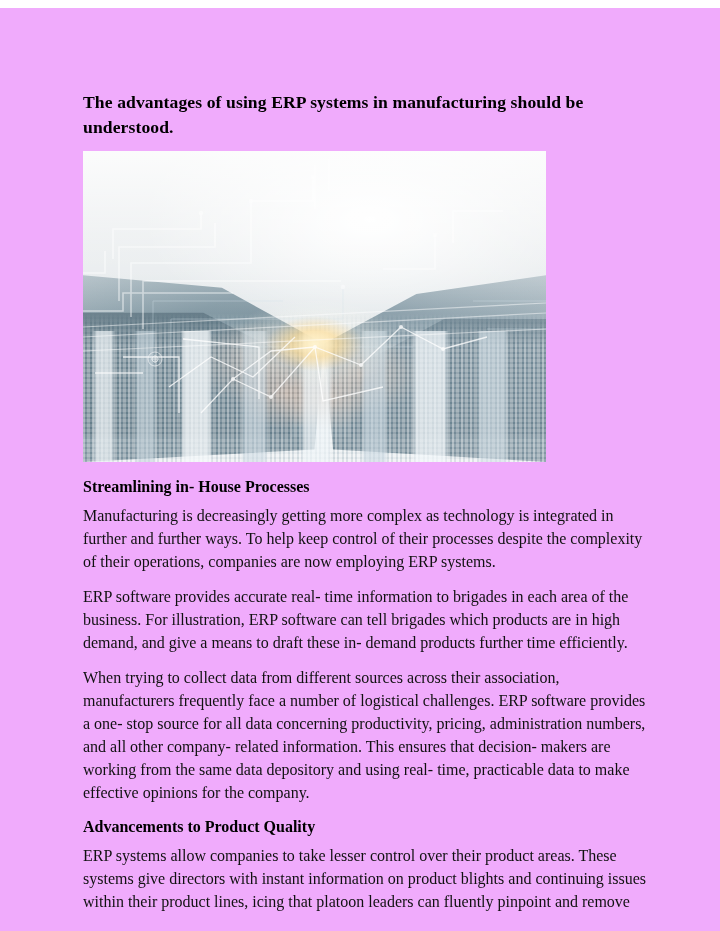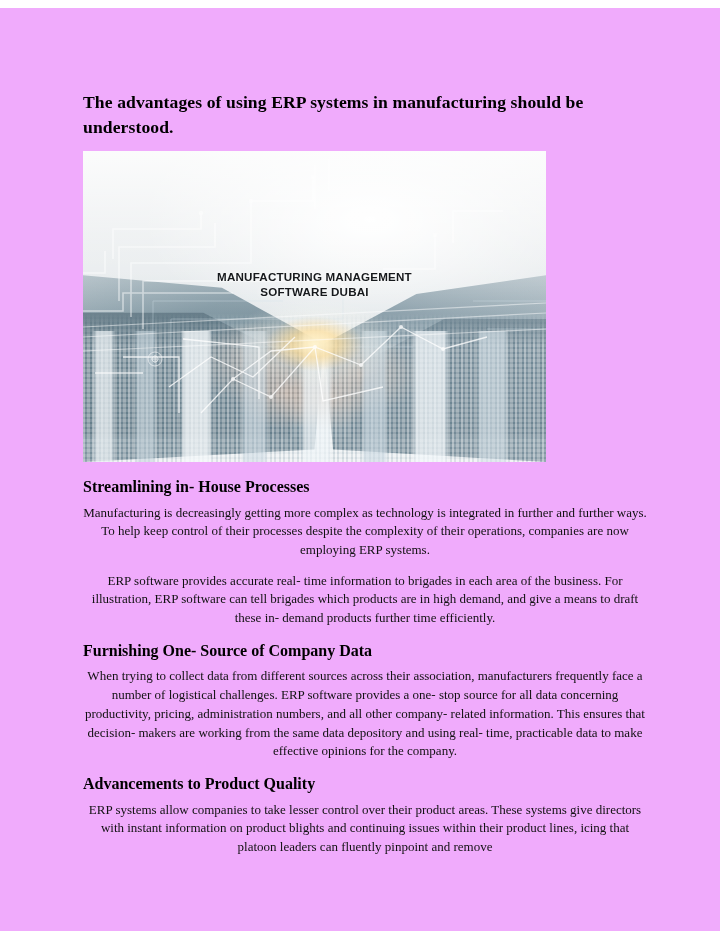--- a/index.html
+++ b/index.html
@@ -152,25 +152,25 @@
 
   
   h2.section-heading {
     font-size: 16px;
     font-weight: bold;
     line-height: 1.35;
     margin: 0 0 6px 0;
     color: #000;
   }
   p.body-text {
-    font-size: 13px;
+    font-size: 16px;
     line-height: 1.44;
     margin: 0 0 12px 0;
     color: #111111;
-    text-align: center;
+    text-align: left;
   }
   .sec { margin-bottom: 10px; }
   .sec:last-child { margin-bottom: 12px; }
   .sec + .sec { margin-top: 2px; }
 </style>
 </head>
 <body>
 
 <div class="page">
   <div class="content">
@@ -248,34 +248,29 @@
           <g fill="none" stroke="#ffffff" stroke-width="1.2" opacity="0.55">
             <path d="M0 186 L463 162"></path>
             <path d="M0 200 L463 178"></path>
             <path d="M0 176 L463 152"></path>
           </g>
         </svg>
       </div>
 
       <div class="hero-layer haze"></div>
 
-      <div class="hero-caption">
-        <span class="l1">MANUFACTURING MANAGEMENT</span>
-        <span class="l2">SOFTWARE DUBAI</span>
-      </div>
     </div>
 
     <div class="sec">
       <h2 class="section-heading">Streamlining in- House Processes</h2>
       <p class="body-text"> Manufacturing is decreasingly getting more complex as technology is integrated in further and further ways. To help keep control of their processes despite the complexity of their operations, companies are now employing ERP systems.</p>
       <p class="body-text">ERP software provides accurate real- time information to brigades in each area of the business. For illustration, ERP software can tell brigades which products are in high demand, and give a means to draft these in- demand products further time efficiently.</p>
     </div>
 
     <div class="sec">
-      <h2 class="section-heading"> Furnishing One- Source of Company Data</h2>
       <p class="body-text">When trying to collect data from different sources across their association, manufacturers frequently face a number of logistical challenges. ERP software provides a one- stop source for all data concerning productivity, pricing, administration numbers, and all other company- related information. This ensures that decision- makers are working from the same data depository and using real- time, practicable data to make effective opinions for the company.</p>
     </div>
 
     <div class="sec">
       <h2 class="section-heading"> Advancements to Product Quality</h2>
       <p class="body-text">ERP systems allow companies to take lesser control over their product areas. These systems give directors with instant information on product blights and continuing issues within their product lines, icing that platoon leaders can fluently pinpoint and remove</p>
     </div>
 
   </div>
 </div>

